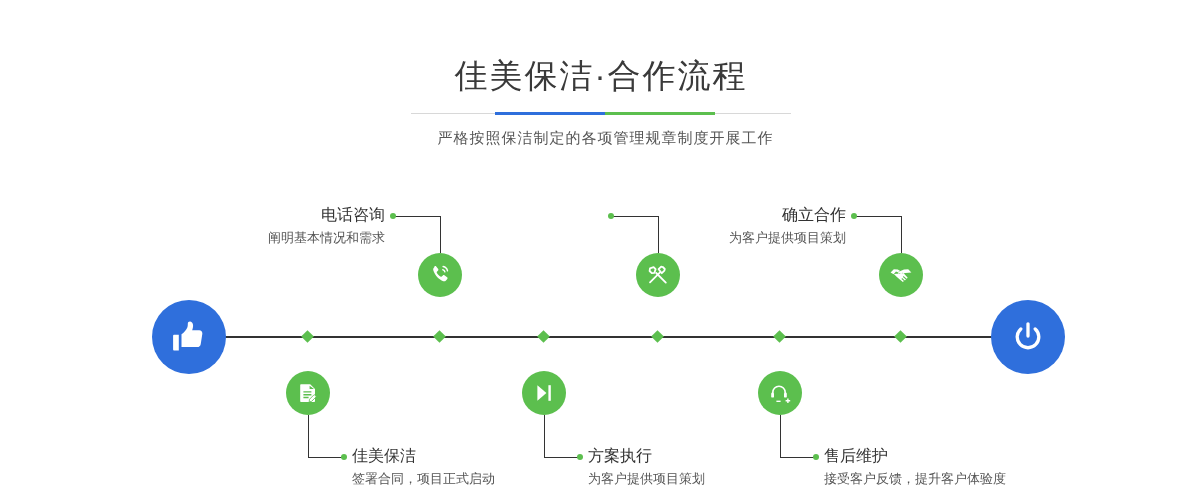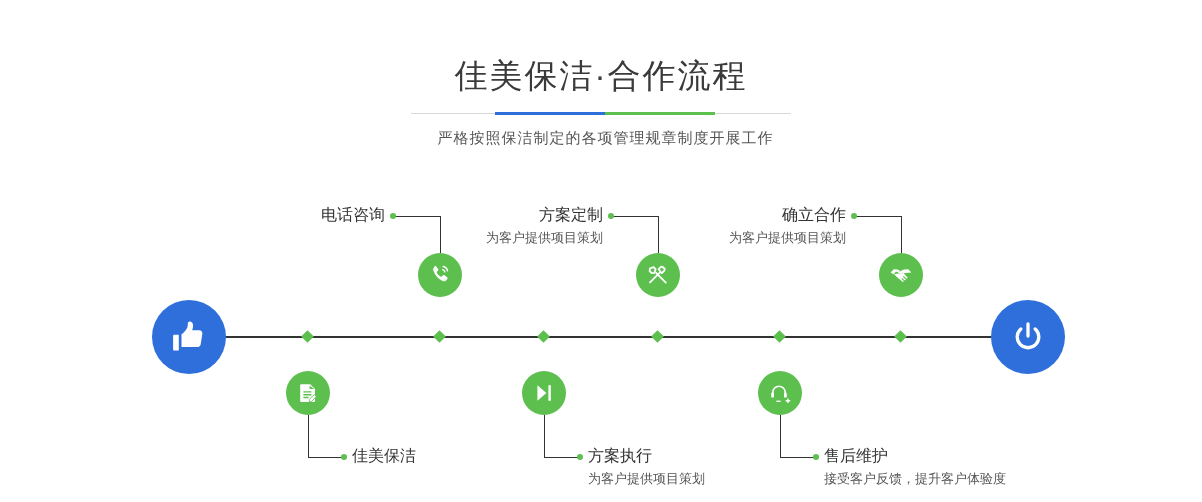--- a/index.html
+++ b/index.html
@@ -204,57 +204,55 @@
           <path d="M14.1 6.6a.7.7 0 0 1 .8-.6 3.4 3.4 0 0 1 2.7 2.7.7.7 0 0 1-1.4.2 2 2 0 0 0-1.5-1.5.7.7 0 0 1-.6-.8z"></path>
         </svg>
       </span>
     </div>
     <div class="diamond" style="left:435px; top:162px;"></div>
     <div class="conn conn-v" style="left:440px; top:46px; height:37px;"></div>
     <div class="conn conn-h" style="left:394px; top:46px; width:46px;"></div>
     <div class="dot" style="left:390px; top:43px;"></div>
     <div class="label align-right" style="left:85px; top:34px; width:300px;">
       <div class="l-title">电话咨询</div>
+      <div class="l-desc">阐明基本情况和需求</div>
     </div>
 
     <div class="node" style="left:286px; top:201px;">
       <span>
         <svg width="24" height="24" viewBox="0 0 24 24" fill="#ffffff">
           <path d="M5 3.2h9.2L19 8v12.2a.8.8 0 0 1-.8.8H5a.8.8 0 0 1-.8-.8V4a.8.8 0 0 1 .8-.8zm8.6 1.6V8H18z" fill="#ffffff"></path>
           <path d="M7.4 10.2h8v1.4h-8zM7.4 13h8v1.4h-8zM7.4 15.8h5.2v1.4H7.4z" fill="#5cbf4e"></path>
           <path d="M18.2 13.6l2.1 2.1-4.6 4.6-2.6.5.5-2.6z" fill="#ffffff" stroke="#5cbf4e" stroke-width="0.8"></path>
         </svg>
       </span>
     </div>
     <div class="diamond" style="left:303px; top:162px;"></div>
     <div class="conn conn-v" style="left:308px; top:245px; height:42px;"></div>
     <div class="conn conn-h" style="left:308px; top:287px; width:36px;"></div>
     <div class="dot" style="left:341px; top:284px;"></div>
     <div class="label align-left" style="left:352px; top:275px; width:320px;">
       <div class="l-title">佳美保洁</div>
+      <div class="l-desc">签署合同，项目正式启动</div>
     </div>
 
     <div class="node" style="left:636px; top:83px;">
       <span>
         <svg width="24" height="24" viewBox="0 0 24 24" fill="none" stroke="#ffffff" stroke-width="1.8" stroke-linecap="round" stroke-linejoin="round">
           <path d="M4 19.4L14 9.4"></path>
           <path d="M12.6 6.2l2.6-2.6 1.6.4 2 2-.4 1.6-2.6 2.6z"></path>
           <path d="M19.8 19.6L10.2 10"></path>
           <path d="M7.6 4.2L4 5.4l-.4 2.6 2.2 2.2 2.6-.4 1.2-3.6z"></path>
         </svg>
       </span>
     </div>
     <div class="diamond" style="left:653px; top:162px;"></div>
     <div class="conn conn-v" style="left:658px; top:46px; height:37px;"></div>
     <div class="conn conn-h" style="left:612px; top:46px; width:46px;"></div>
     <div class="dot" style="left:608px; top:43px;"></div>
-    <div class="label align-right" style="left:303px; top:34px; width:300px;">
-      <div class="l-title">方案定制</div>
-      <div class="l-desc">为客户提供项目策划</div>
-    </div>
 
     <div class="node" style="left:522px; top:201px;">
       <span>
         <svg width="24" height="24" viewBox="0 0 24 24" fill="#ffffff">
           <path d="M5.4 4.2l9 7.8-9 7.8z"></path>
           <rect x="16.4" y="4.2" width="2.4" height="15.6"></rect>
         </svg>
       </span>
     </div>
     <div class="diamond" style="left:539px; top:162px;"></div>

